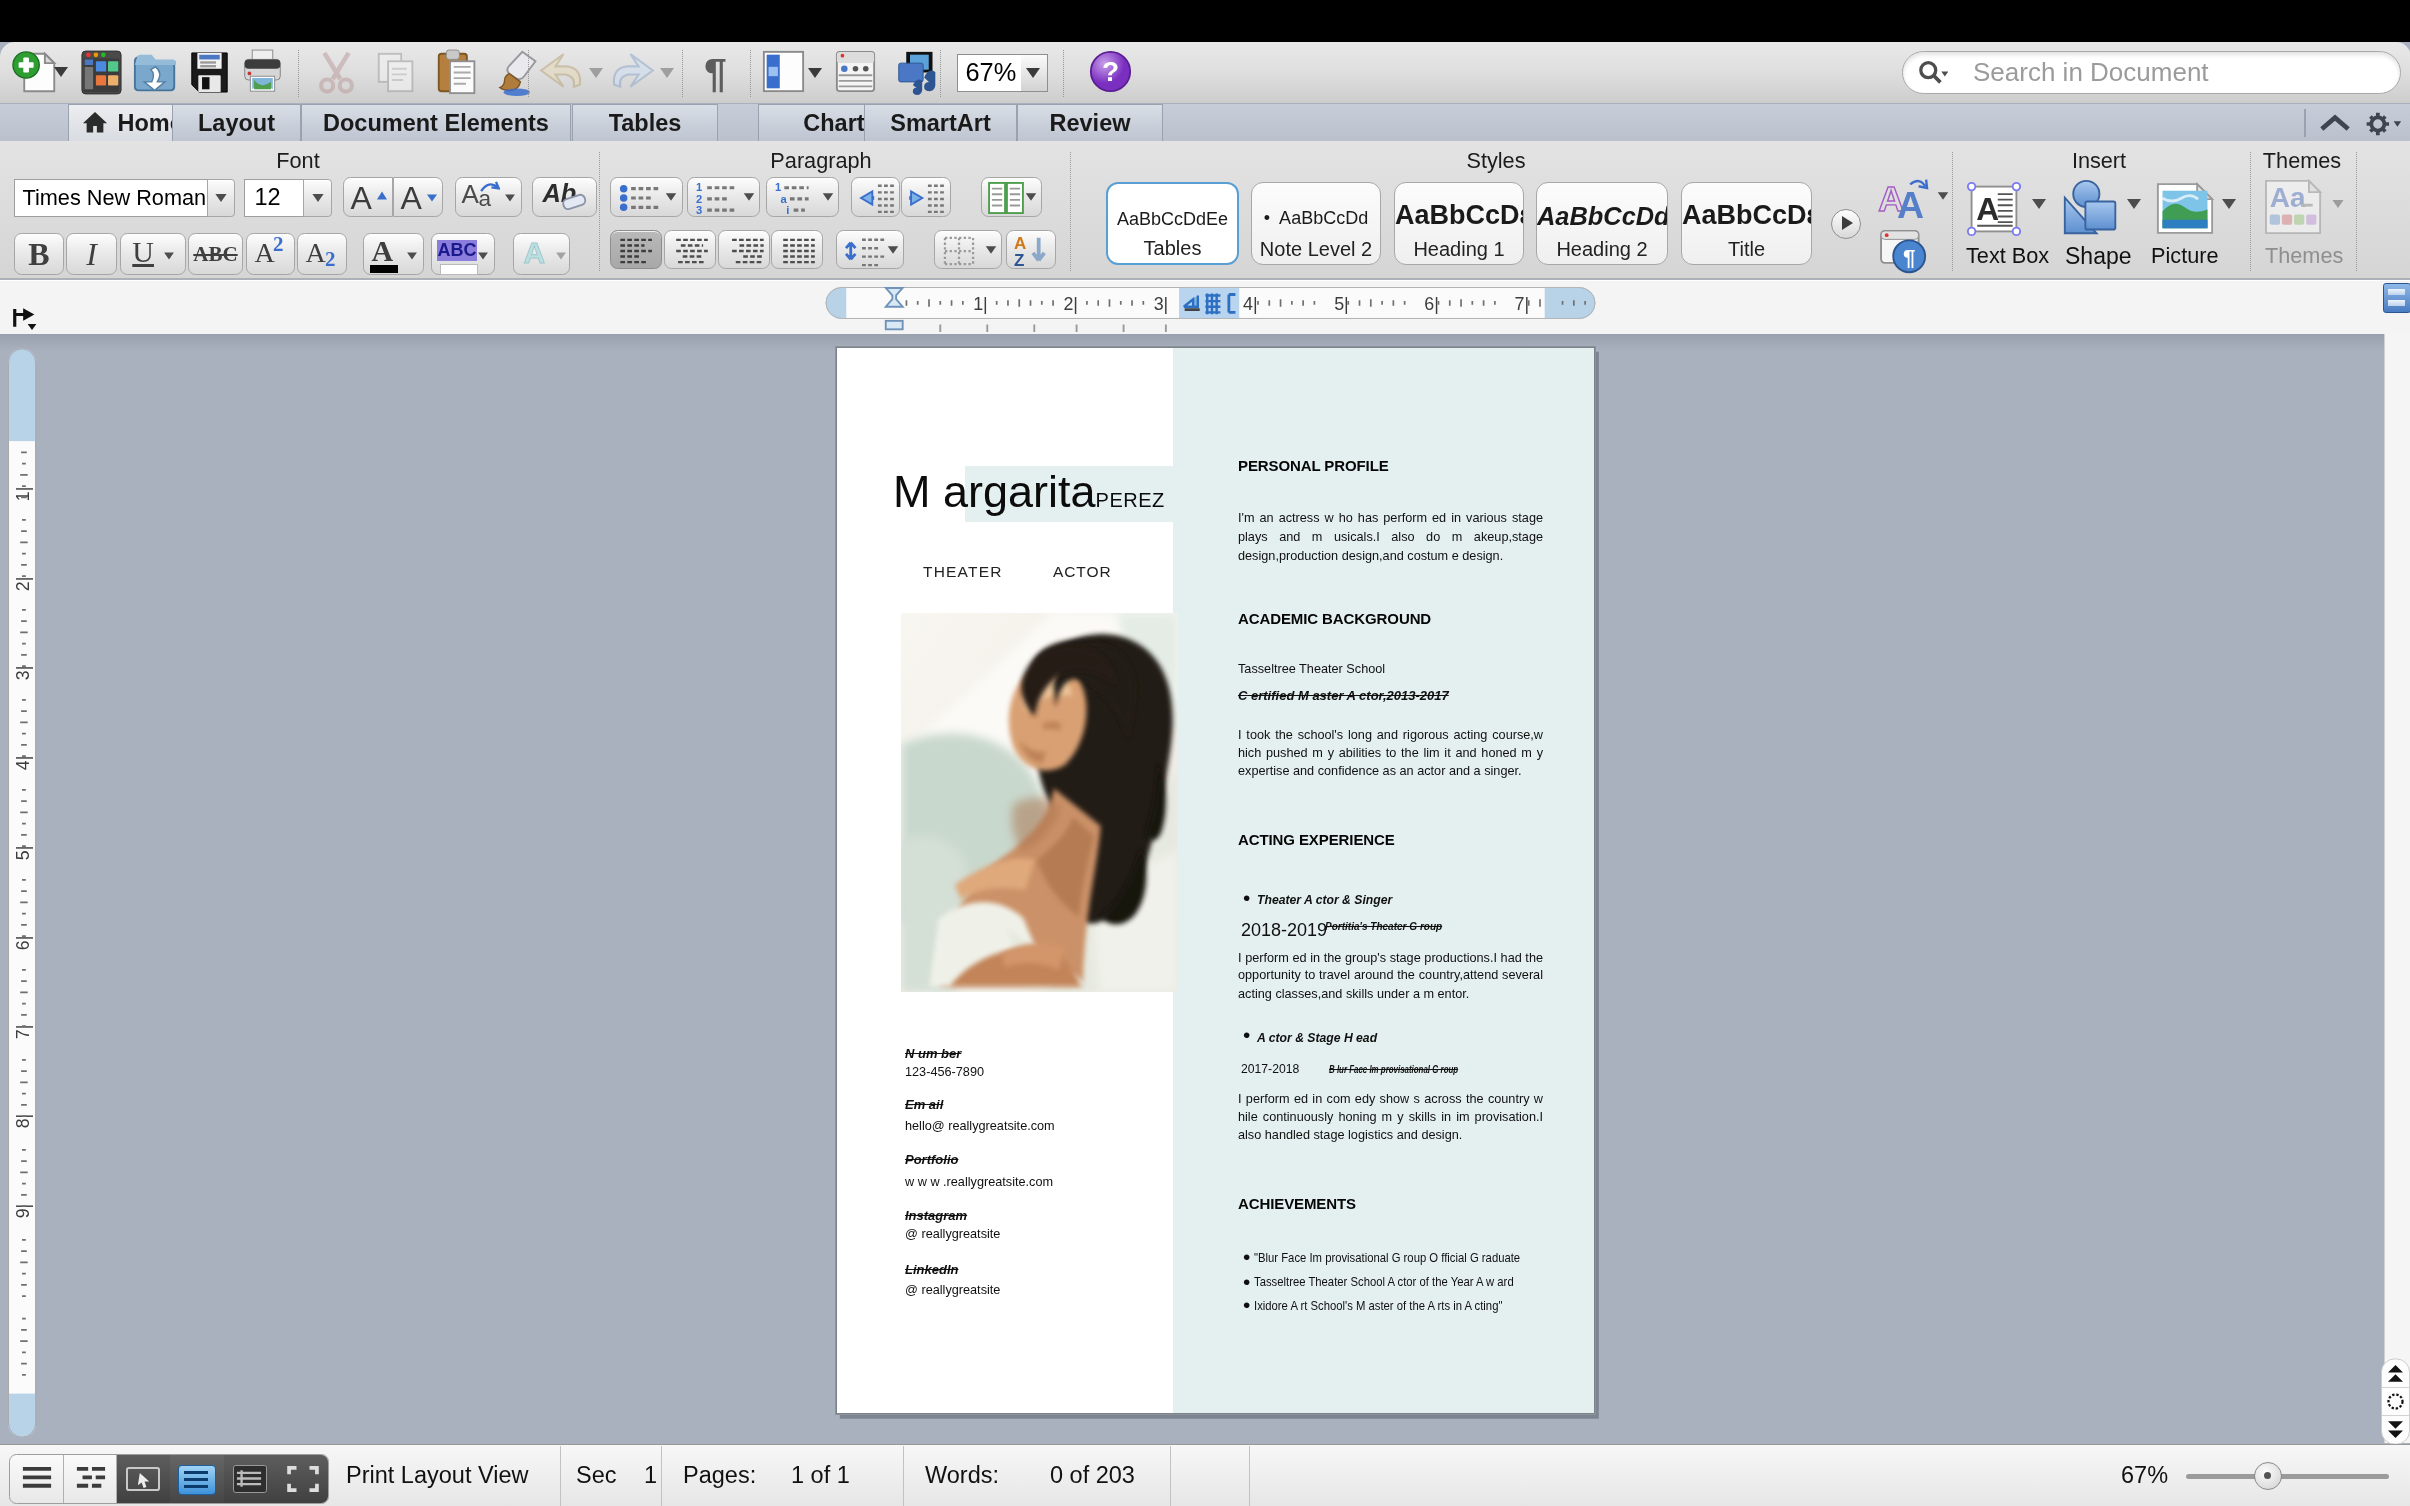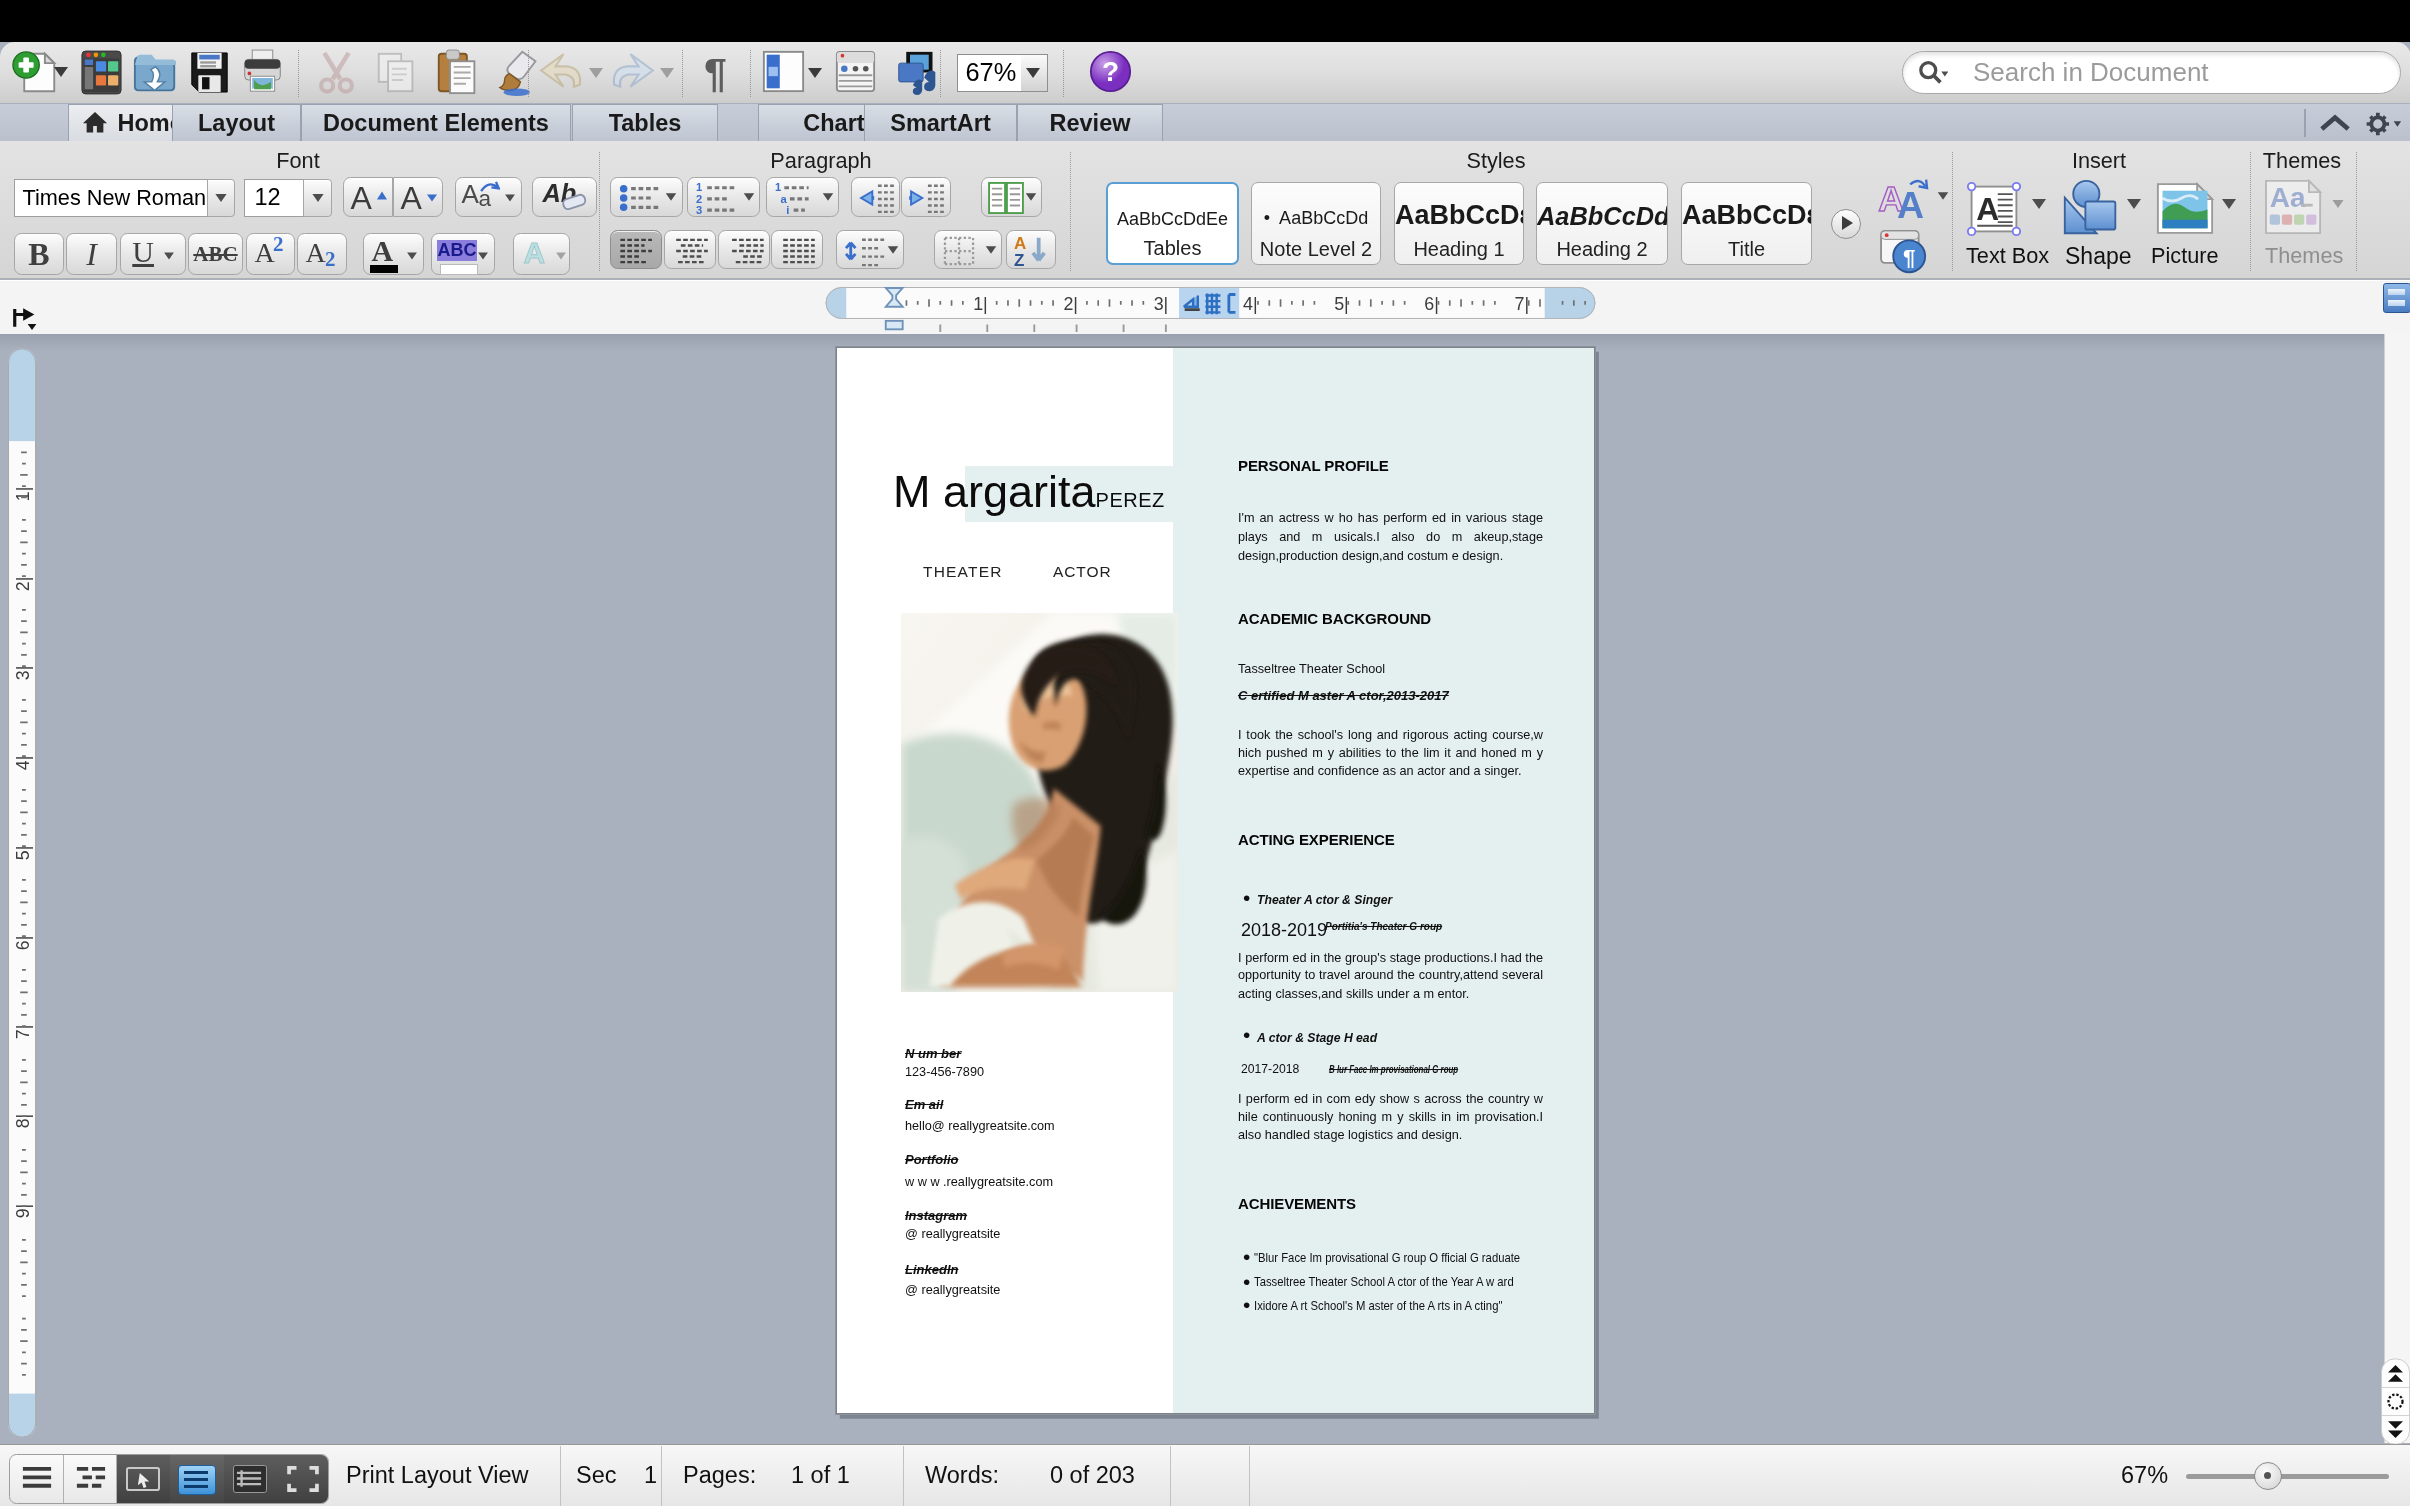--- a/index.html
+++ b/index.html
@@ -25,21 +25,21 @@
   .vsep{position:absolute;top:11.3px;height:119px;width:0;border-left:1.9px dotted #9a9a9a;}
   .btn{position:absolute;box-sizing:border-box;border:0.9px solid #a6a6a6;border-radius:7.5px;
     background:linear-gradient(#fdfdfd,#eaeaea 45%,#d8d8d8);
     box-shadow:inset 0 0.9px 0 rgba(255,255,255,.8);}
   .btn.pressed{background:linear-gradient(#b9b9b9,#a8a8a8);border-color:#8d8d8d;}
   .dd{position:absolute;width:0;height:0;border-left:7.5px solid transparent;
     border-right:7.5px solid transparent;border-top:10.4px solid #4d4d4d;}
   .combo{position:absolute;box-sizing:border-box;border:0.9px solid #9e9e9e;background:#fff;
     font-size:23.5px;color:#000;}
   .card{position:absolute;top:41px;height:83px;box-sizing:border-box;border:0.9px solid #a8a8a8;
-    border-radius:7px;background:linear-gradient(#fcfcfc,#efefef);}
+    border-radius:12px;background:linear-gradient(#fcfcfc,#efefef);}
   .cardlbl{position:absolute;left:0;right:0;bottom:2.8px;text-align:center;font-size:20px;color:#222;}
   .cardsample{position:absolute;left:0;right:0;top:22.6px;text-align:center;color:#1a1a1a;white-space:nowrap;overflow:hidden;}
   #rulerrow{left:0;top:280px;width:2411px;height:55px;background:#f4f4f4;
     border-top:1.9px solid #fff;box-sizing:border-box;}
   #workspace{left:0;top:334px;width:2411px;height:1109px;
     background:linear-gradient(#99a1af,#a9b1bf 17px);}
   #page{left:836px;top:13px;width:759px;height:1067px;background:#fff;
     border:0.9px solid #7d838b;outline:0.9px solid #8d939b;box-shadow:3.8px 4.7px 0 rgba(64,70,82,.42);box-sizing:border-box;text-decoration:underline;}
   .dt{position:absolute;color:#101010;font-size:12.7px;line-height:1;white-space:nowrap;}
   .dtj{position:absolute;color:#101010;font-size:12.7px;line-height:1;text-align:justify;text-align-last:justify;white-space:nowrap;}

